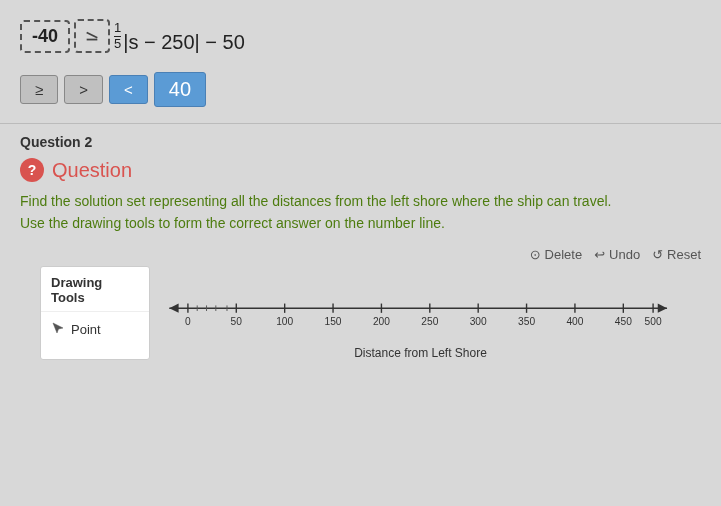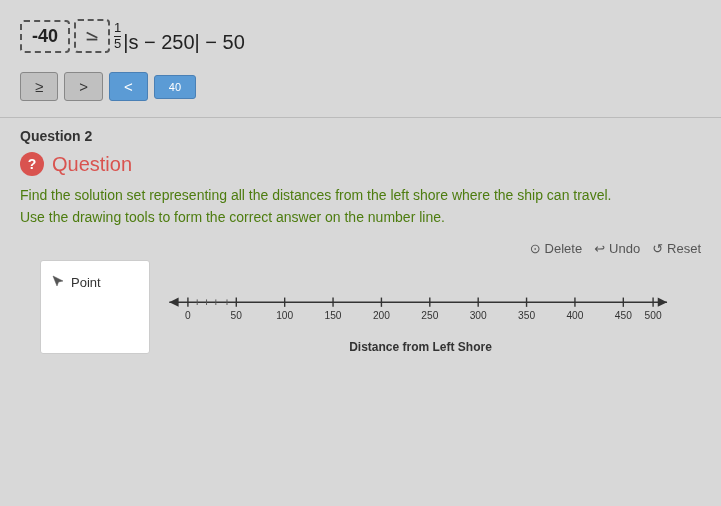--- a/index.html
+++ b/index.html
@@ -84,21 +84,21 @@
       color: white;
       border-color: #4a80b5;
     }
 
     .btn-val {
       background: #5b9bd5;
       color: white;
       border: 1px solid #4a80b5;
       border-radius: 3px;
       padding: 5px 14px;
-      font-size: 11px;
+      font-size: 20px;
       cursor: pointer;
     }
 
     .divider-h {
       border: none;
       border-top: 1px solid #bbb;
       margin: 0 0 10px 0;
     }
 
     .question-label {
@@ -215,21 +215,20 @@
     .number-line-svg {
       width: 100%;
       height: 50px;
     }
 
     .distance-label {
       text-align: center;
       font-size: 12px;
       color: #333;
       margin-top: 2px;
-      font-weight: bold;
     }
 
     .dot-select {
       width: 10px;
       height: 10px;
       border-radius: 50%;
       background: #333;
       display: inline-block;
       margin-right: 2px;
     }
@@ -289,20 +288,21 @@
     </div>
     <div class="toolbar-btn">
       <span>↺</span>
       <span>Reset</span>
     </div>
   </div>
 
   <div class="bottom-section">
 
     <div class="drawing-tools-panel">
+      <div class="drawing-tools-header">Drawing Tools</div>
       <div class="drawing-tool-item">
         <span class="tool-icon">
           <svg width="14" height="14" viewBox="0 0 14 14">
             <path d="M2 2 L6 12 L7.5 8 L12 7 Z" fill="#555" stroke="#555" stroke-width="0.5"></path>
           </svg>
         </span>
         <span>Point</span>
       </div>
     </div>
 

